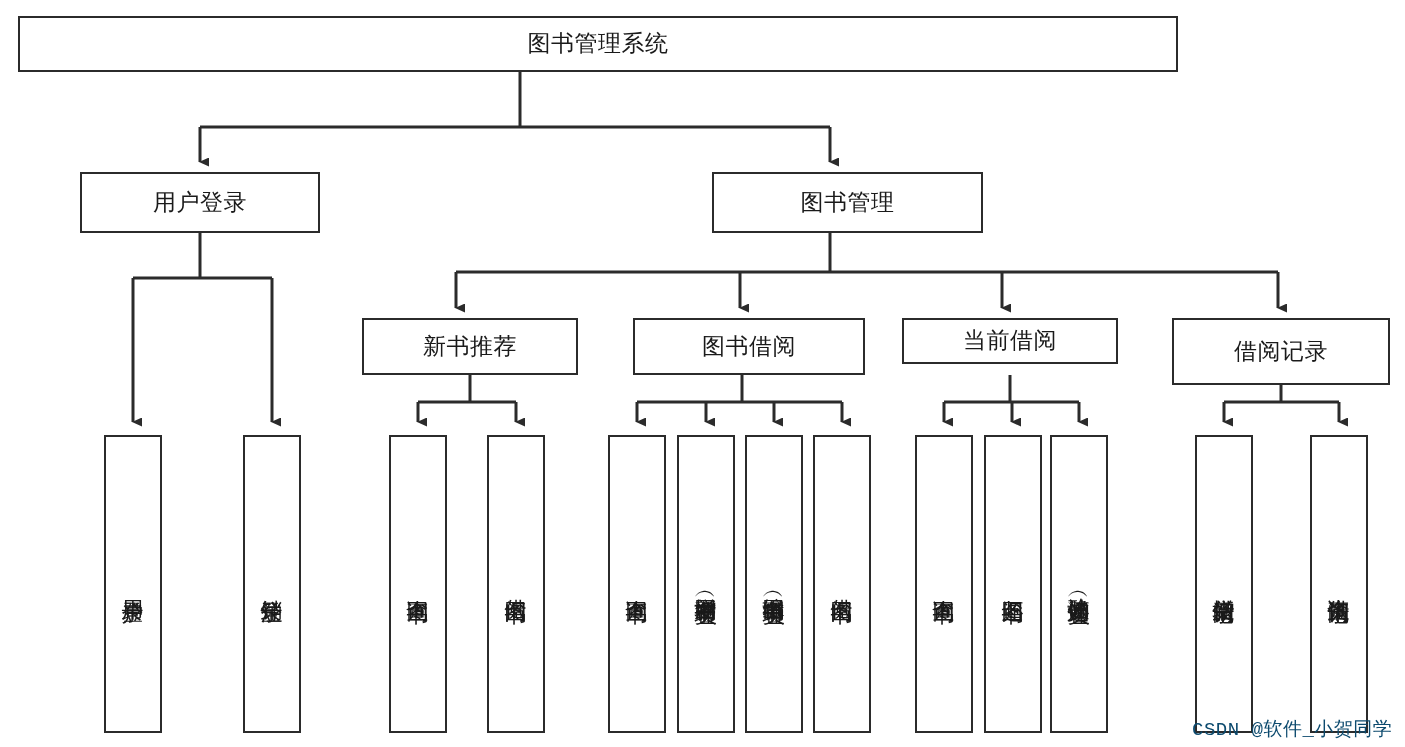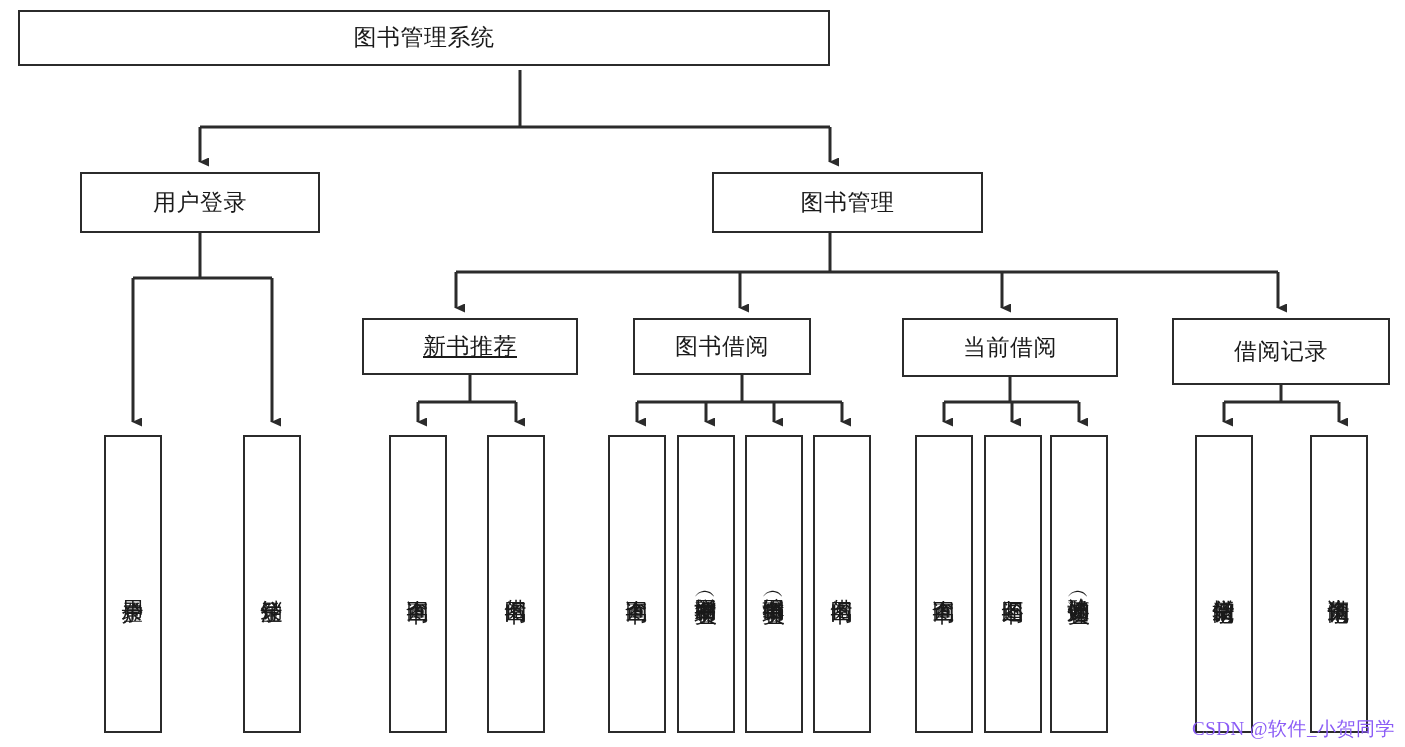--- a/index.html
+++ b/index.html
@@ -51,24 +51,24 @@
   }
   .node.vert .lbl {
     writing-mode: vertical-rl;
     text-orientation: upright;
     line-height: 1.05;
     max-height: 94%;
   }
   .watermark {
     position: absolute;
     font-size: 19px;
-    color: #8b5cf6;
+    color: #0c4a6e;
     letter-spacing: 0.5px;
     white-space: nowrap;
-    font-family: Liberation Serif, serif;
+    font-family: Liberation Mono, monospace;
   }
 </style>
 </head>
 <body>
 
 <div id="canvas">
 
   <svg id="edges" viewBox="0 0 1405 747" xmlns="http://www.w3.org/2000/svg">
     <defs>
       <marker id="arw" markerWidth="9" markerHeight="10" refX="4.5" refY="9" orient="auto" markerUnits="userSpaceOnUse">
@@ -115,38 +115,38 @@
       <path d="M1012,402 L1012,422" marker-end="url(#arw)"></path>
       <path d="M1079,402 L1079,422" marker-end="url(#arw)"></path>
 
       <path d="M1281,375 L1281,402"></path>
       <path d="M1224,402 L1339,402"></path>
       <path d="M1224,402 L1224,422" marker-end="url(#arw)"></path>
       <path d="M1339,402 L1339,422" marker-end="url(#arw)"></path>
     </g>
   </svg>
 
-  <div class="node horiz" style="left:18px; top:10px; width:812px; height:56px;text-align:right;">
+  <div class="node horiz" style="left:18px; top:16px; width:1160px; height:56px;text-align:right;">
     <span class="lbl">图书管理系统</span>
   </div>
 
   <div class="node horiz" style="left:80px; top:172px; width:240px; height:61px;">
     <span class="lbl">用户登录</span>
   </div>
   <div class="node horiz" style="left:712px; top:172px; width:271px; height:61px;">
     <span class="lbl">图书管理</span>
   </div>
 
-  <div class="node horiz" style="left:362px; top:318px; width:216px; height:57px;text-decoration:underline;">
+  <div class="node horiz" style="left:362px; top:318px; width:216px; height:57px;">
     <span class="lbl">新书推荐</span>
   </div>
-  <div class="node horiz" style="left:633px; top:318px; width:178px; height:57px;">
+  <div class="node horiz" style="left:633px; top:318px; width:232px; height:57px;">
     <span class="lbl">图书借阅</span>
   </div>
-  <div class="node horiz" style="left:902px; top:318px; width:216px; height:59px;">
+  <div class="node horiz" style="left:902px; top:318px; width:216px; height:46px;">
     <span class="lbl">当前借阅</span>
   </div>
   <div class="node horiz" style="left:1172px; top:318px; width:218px; height:67px;">
     <span class="lbl">借阅记录</span>
   </div>
 
   <div class="node vert" style="left:104px; top:435px; width:58px; height:298px;">
     <span class="lbl">用户登录</span>
   </div>
   <div class="node vert" style="left:243px; top:435px; width:58px; height:298px;">

